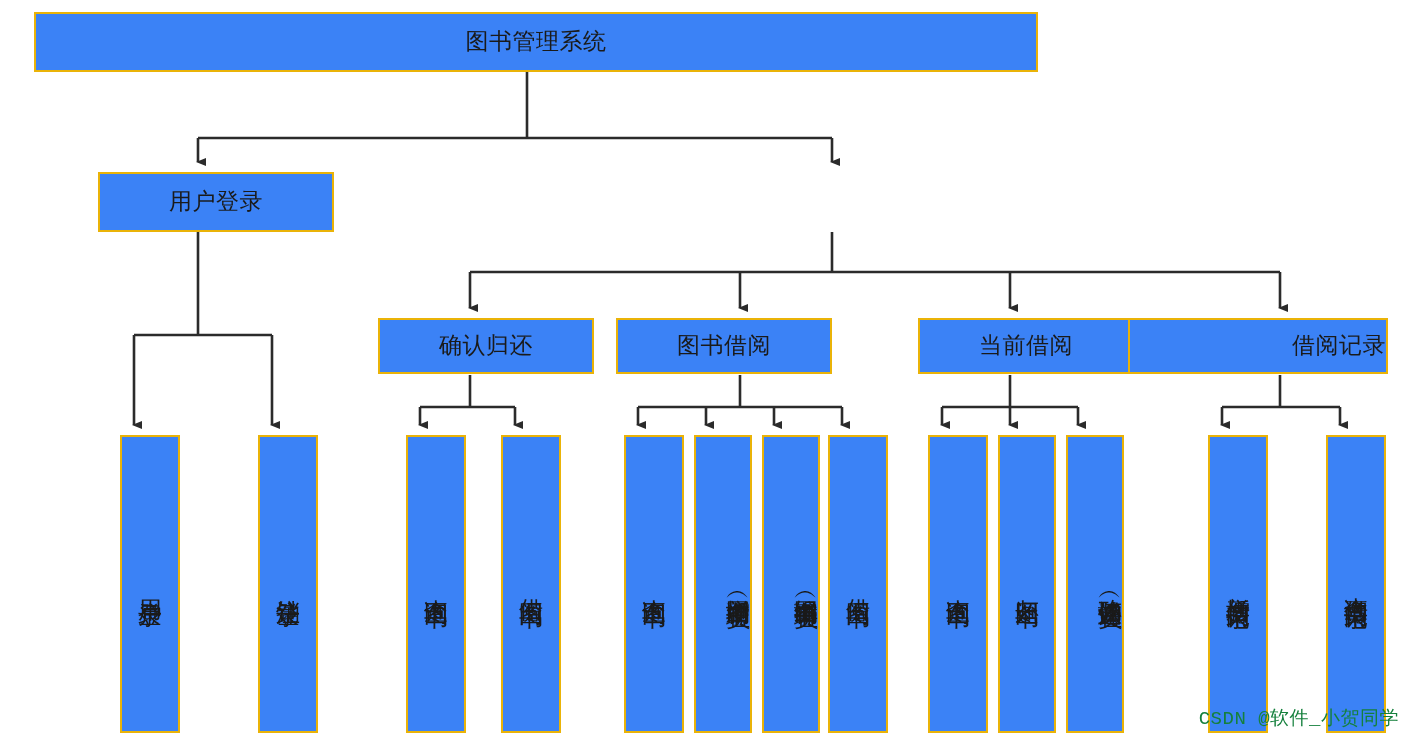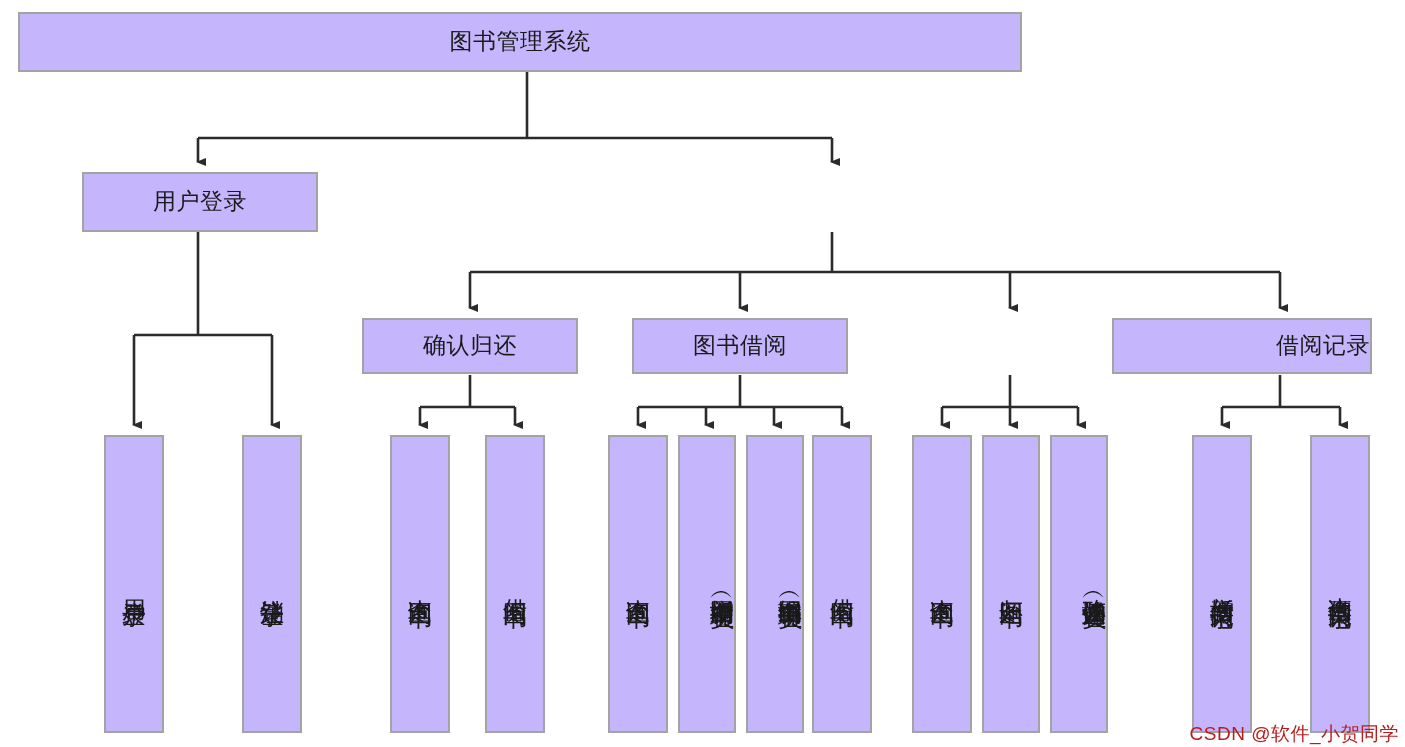--- a/index.html
+++ b/index.html
@@ -23,27 +23,28 @@
     position: absolute;
     left: 0;
     top: 0;
     width: 1405px;
     height: 747px;
     pointer-events: none;
   }
   .node {
     position: absolute;
     box-sizing: border-box;
-    background: #c4b5fd;
-    border: 2px solid #a3a3a3;
+    background: #3b82f6;
+    border: 2px solid #eab308;
     display: flex;
     align-items: center;
     justify-content: center;
     color: #1a1a1a;
     line-height: 1.18;
+    margin-left: 16px;
   }
   .node-label {
     display: block;
     text-align: center;
     white-space: pre;
   }
   .node.horiz .node-label {
     font-size: 23px;
     letter-spacing: 0.5px;
   }
@@ -65,26 +66,26 @@
   .node.vert.tall .node-label {
     letter-spacing: 1px;
   }
   .node.vert.topalign {
     align-items: flex-start;
     justify-content: center;
   }
   .watermark {
     position: absolute;
     right: 6px;
-    bottom: 0;
+    bottom: 16px;
     font-size: 19px;
-    color: #b91c1c;
+    color: #15803d;
     letter-spacing: 0.5px;
     white-space: nowrap;
-    font-family: Liberation Sans, sans-serif;
+    font-family: Liberation Mono, monospace;
   }
 </style>
 </head>
 <body>
 
 <div id="diagram-root">
 
   <svg class="connectors" viewBox="0 0 1405 747" xmlns="http://www.w3.org/2000/svg">
     <defs>
       <marker id="arrow" markerWidth="10" markerHeight="10" refX="4" refY="8" orient="auto" markerUnits="userSpaceOnUse">
@@ -141,24 +142,27 @@
 
   <div class="node horiz" style="left:82px; top:172px; width:236px; height:60px;">
     <span class="node-label">用户登录</span>
   </div>
 
 
   <div class="node horiz" style="left:362px; top:318px; width:216px; height:56px;">
     <span class="node-label">确认归还</span>
   </div>
 
-  <div class="node horiz" style="left:632px; top:318px; width:216px; height:56px;">
+  <div class="node horiz" style="left:600px; top:318px; width:216px; height:56px;">
     <span class="node-label">图书借阅</span>
   </div>
 
+  <div class="node horiz" style="left:902px; top:318px; width:216px; height:56px;">
+    <span class="node-label">当前借阅</span>
+  </div>
 
   <div class="node horiz" style="left:1112px; top:318px; width:260px; height:56px;justify-content:flex-end;">
     <span class="node-label">借阅记录</span>
   </div>
 
   <div class="node vert" style="left:104px; top:435px; width:60px; height:298px;">
     <span class="node-label">用户登录</span>
   </div>
 
   <div class="node vert" style="left:242px; top:435px; width:60px; height:298px;">

